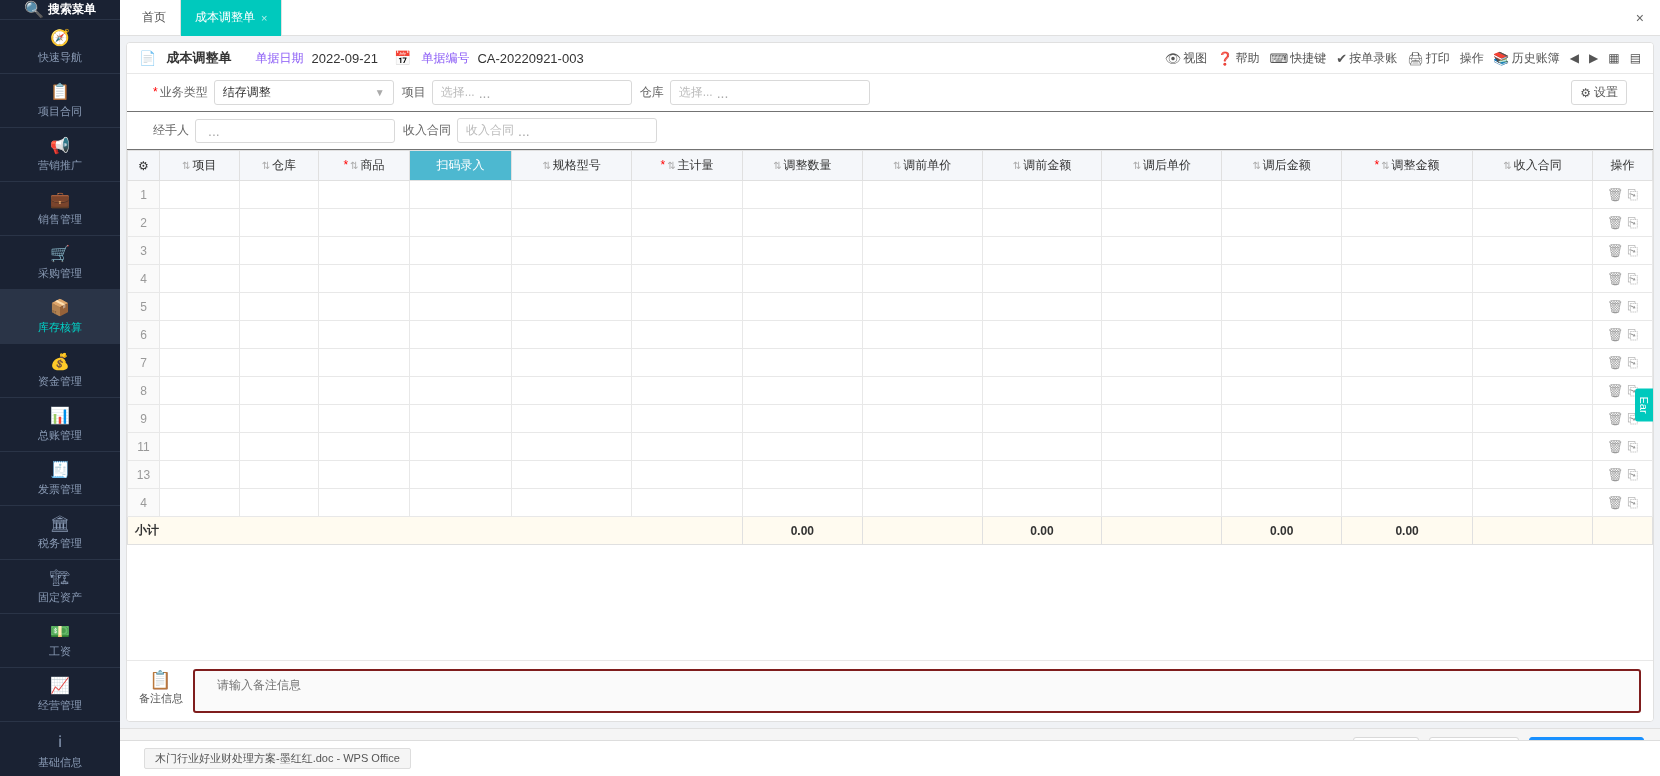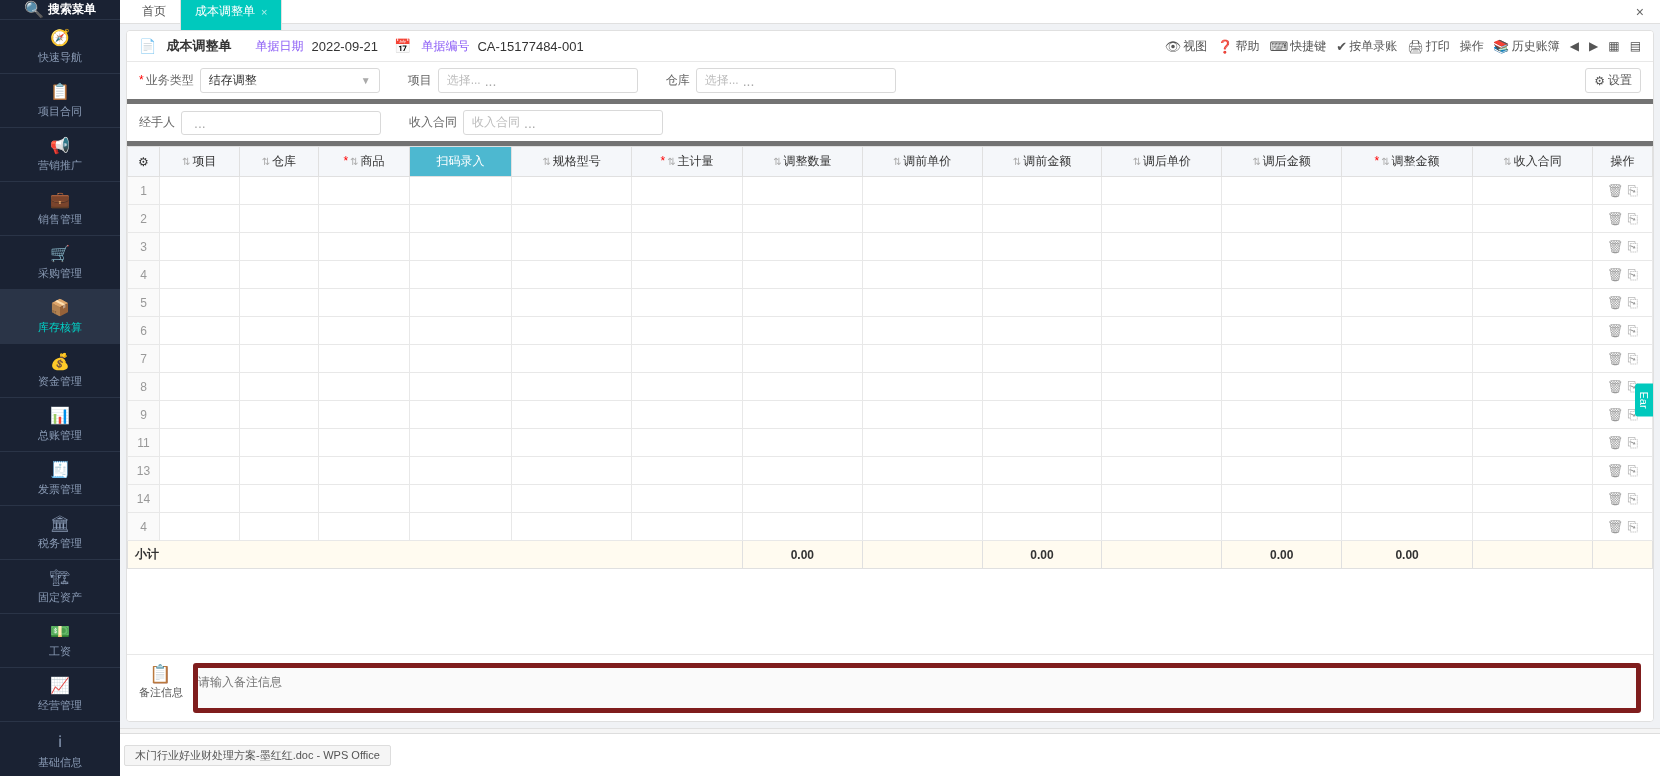--- a/index.html
+++ b/index.html
@@ -49,21 +49,21 @@
       overflow: hidden;
     }
 
     
     .tab-bar {
       display: flex;
       align-items: center;
       background: #fff;
       border-bottom: 1px solid #e0e0e0;
       padding: 0 8px;
-      height: 24px;
+      height: 36px;
       flex-shrink: 0;
     }
     .tab {
       display: flex;
       align-items: center;
       padding: 0 14px;
       height: 36px;
       font-size: 12px;
       cursor: pointer;
       border-right: 1px solid #e0e0e0;
@@ -137,25 +137,25 @@
       color: #555;
       cursor: pointer;
       font-size: 12px;
     }
     .toolbar-action-icon { font-size: 13px; }
 
     
     .form-row {
       display: flex;
       align-items: center;
-      padding: 6px 12px;
+      padding: 6px 26px;
       background: #fff;
-      border-bottom: 5px solid #737373;
+      border-bottom: 1px solid #737373;
       flex-shrink: 0;
-      gap: 28px;
+      gap: 8px;
       flex-wrap: wrap;
     }
     .form-field {
       display: flex;
       align-items: center;
       gap: 6px;
     }
     .form-label {
       color: #666;
       font-size: 12px;
@@ -269,23 +269,23 @@
       flex-direction: column;
       align-items: center;
       color: #555;
       font-size: 11px;
       cursor: pointer;
       min-width: 40px;
     }
     .notes-icon-block .icon { font-size: 18px; color: #5b9bd5; }
     .notes-input {
       flex: 1;
-      border: 5px solid #7f1d1d;
+      border: 2px solid #7f1d1d;
       border-radius: 3px;
-      padding: 6px 0;
+      padding: 6px 22px;
       font-size: 12px;
       color: #bbb;
       background: #fafafa;
       min-height: 40px;
       resize: none;
       outline: none;
     }
 
     
     .bottom-bar {
@@ -326,26 +326,26 @@
       border-left: 1px solid rgba(255,255,255,0.3);
       font-size: 11px;
     }
 
     
     .wps-bar {
       position: fixed;
       bottom: 0;
       left: 120px;
       right: 0;
-      height: 43px;
+      height: 36px;
       background: #fff;
       border-top: 1px solid #ddd;
       display: flex;
       align-items: center;
-      padding: 0 4px;
+      padding: 0 24px;
       font-size: 11px;
       color: #555;
       z-index: 100;
     }
     .wps-bar-item {
       padding: 2px 10px;
       border: 1px solid #ddd;
       border-radius: 2px;
       background: #f5f5f5;
       cursor: pointer;
@@ -454,21 +454,21 @@
   <div class="content-panel">
 
     <div class="toolbar">
       <span class="toolbar-doc-icon">📄</span>
       <span class="toolbar-title">成本调整单</span>
       <span class="toolbar-separator"> </span>
       <span class="toolbar-label">单据日期</span>
       <span class="toolbar-value">2022-09-21</span>
       <span class="toolbar-doc-icon">📅</span>
       <span class="toolbar-label">单据编号</span>
-      <span class="toolbar-value">CA-15177484-001</span>
+      <span class="toolbar-value">CA-20220921-003</span>
       <div class="toolbar-actions">
         <span class="toolbar-action-btn">
           <span class="toolbar-action-icon">👁</span>
           <span>视图</span>
         </span>
         <span class="toolbar-action-btn">
           <span class="toolbar-action-icon">❓</span>
           <span>帮助</span>
         </span>
         <span class="toolbar-action-btn">
@@ -799,42 +799,20 @@
       <td></td>
       <td></td>
       <td>
         <div class="action-cell">
           <span class="action-icon">🗑</span>
           <span class="action-icon">⎘</span>
         </div>
       </td>
     </tr>
             <tr>
-      <td class="row-num">14</td>
-      <td></td>
-      <td></td>
-      <td></td>
-      <td></td>
-      <td></td>
-      <td></td>
-      <td></td>
-      <td></td>
-      <td></td>
-      <td></td>
-      <td></td>
-      <td></td>
-      <td></td>
-      <td>
-        <div class="action-cell">
-          <span class="action-icon">🗑</span>
-          <span class="action-icon">⎘</span>
-        </div>
-      </td>
-    </tr>
-            <tr>
       <td class="row-num">4</td>
       <td></td>
       <td></td>
       <td></td>
       <td></td>
       <td></td>
       <td></td>
       <td></td>
       <td></td>
       <td></td>

